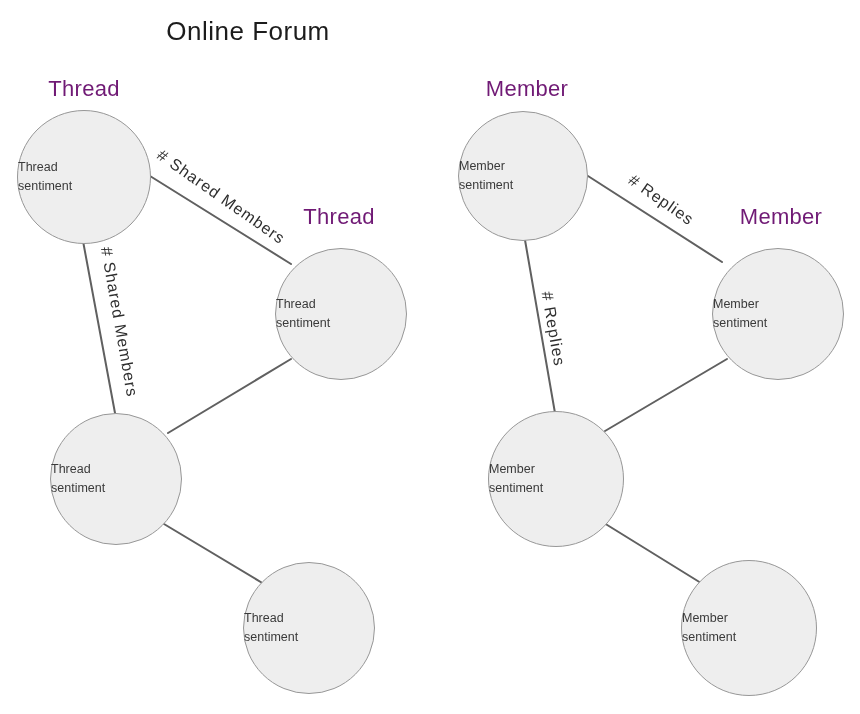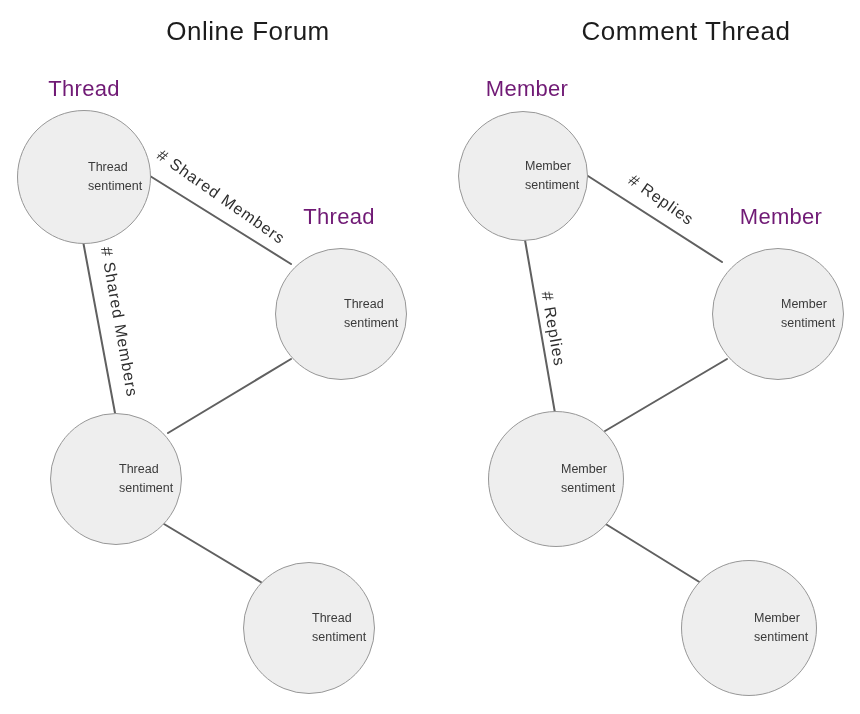--- a/index.html
+++ b/index.html
@@ -44,21 +44,21 @@
     color: #701a75;
   }
   .node {
     position: absolute;
     border-radius: 50%;
     background: #eeeeee;
     border: 1.5px solid #979797;
     box-sizing: border-box;
     display: flex;
     align-items: center;
-    justify-content: flex-end;
+    justify-content: flex-start;
   }
   .node-text {
     width: 62px;
     font-size: 12.5px;
     line-height: 1.5;
     color: #3a3a3a;
     text-align: left;
   }
   .edge-label {
     position: absolute;
@@ -102,21 +102,20 @@
   <div class="node" style="left:50px; top:413px; width:132px; height:132px;">
     <div class="node-text">Thread sentiment</div>
   </div>
   <div class="node" style="left:243px; top:562px; width:132px; height:132px;">
     <div class="node-text">Thread sentiment</div>
   </div>
 
   <div class="edge-label rot35" style="left:221px; top:197px;"># Shared Members</div>
   <div class="edge-label rot80" style="left:119px; top:322px;"># Shared Members</div>
 
-  <div class="diagram-title" style="left:526px; top:16px;">Comment Thread</div>
 
   <div class="type-label" style="left:447px; top:76px;">Member</div>
   <div class="type-label" style="left:701px; top:204px;">Member</div>
 
   <div class="node" style="left:458px; top:111px; width:130px; height:130px;">
     <div class="node-text">Member sentiment</div>
   </div>
   <div class="node" style="left:712px; top:248px; width:132px; height:132px;">
     <div class="node-text">Member sentiment</div>
   </div>

